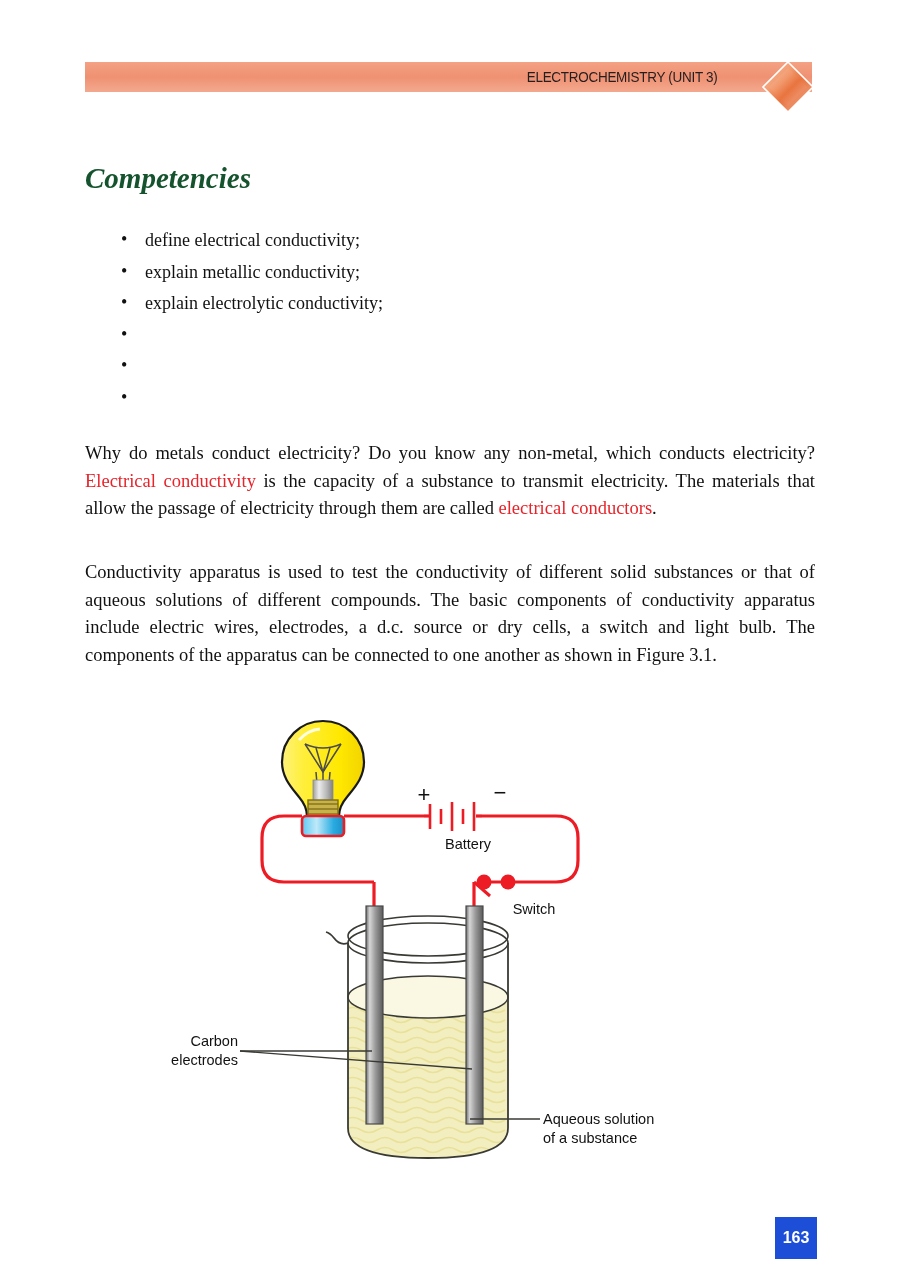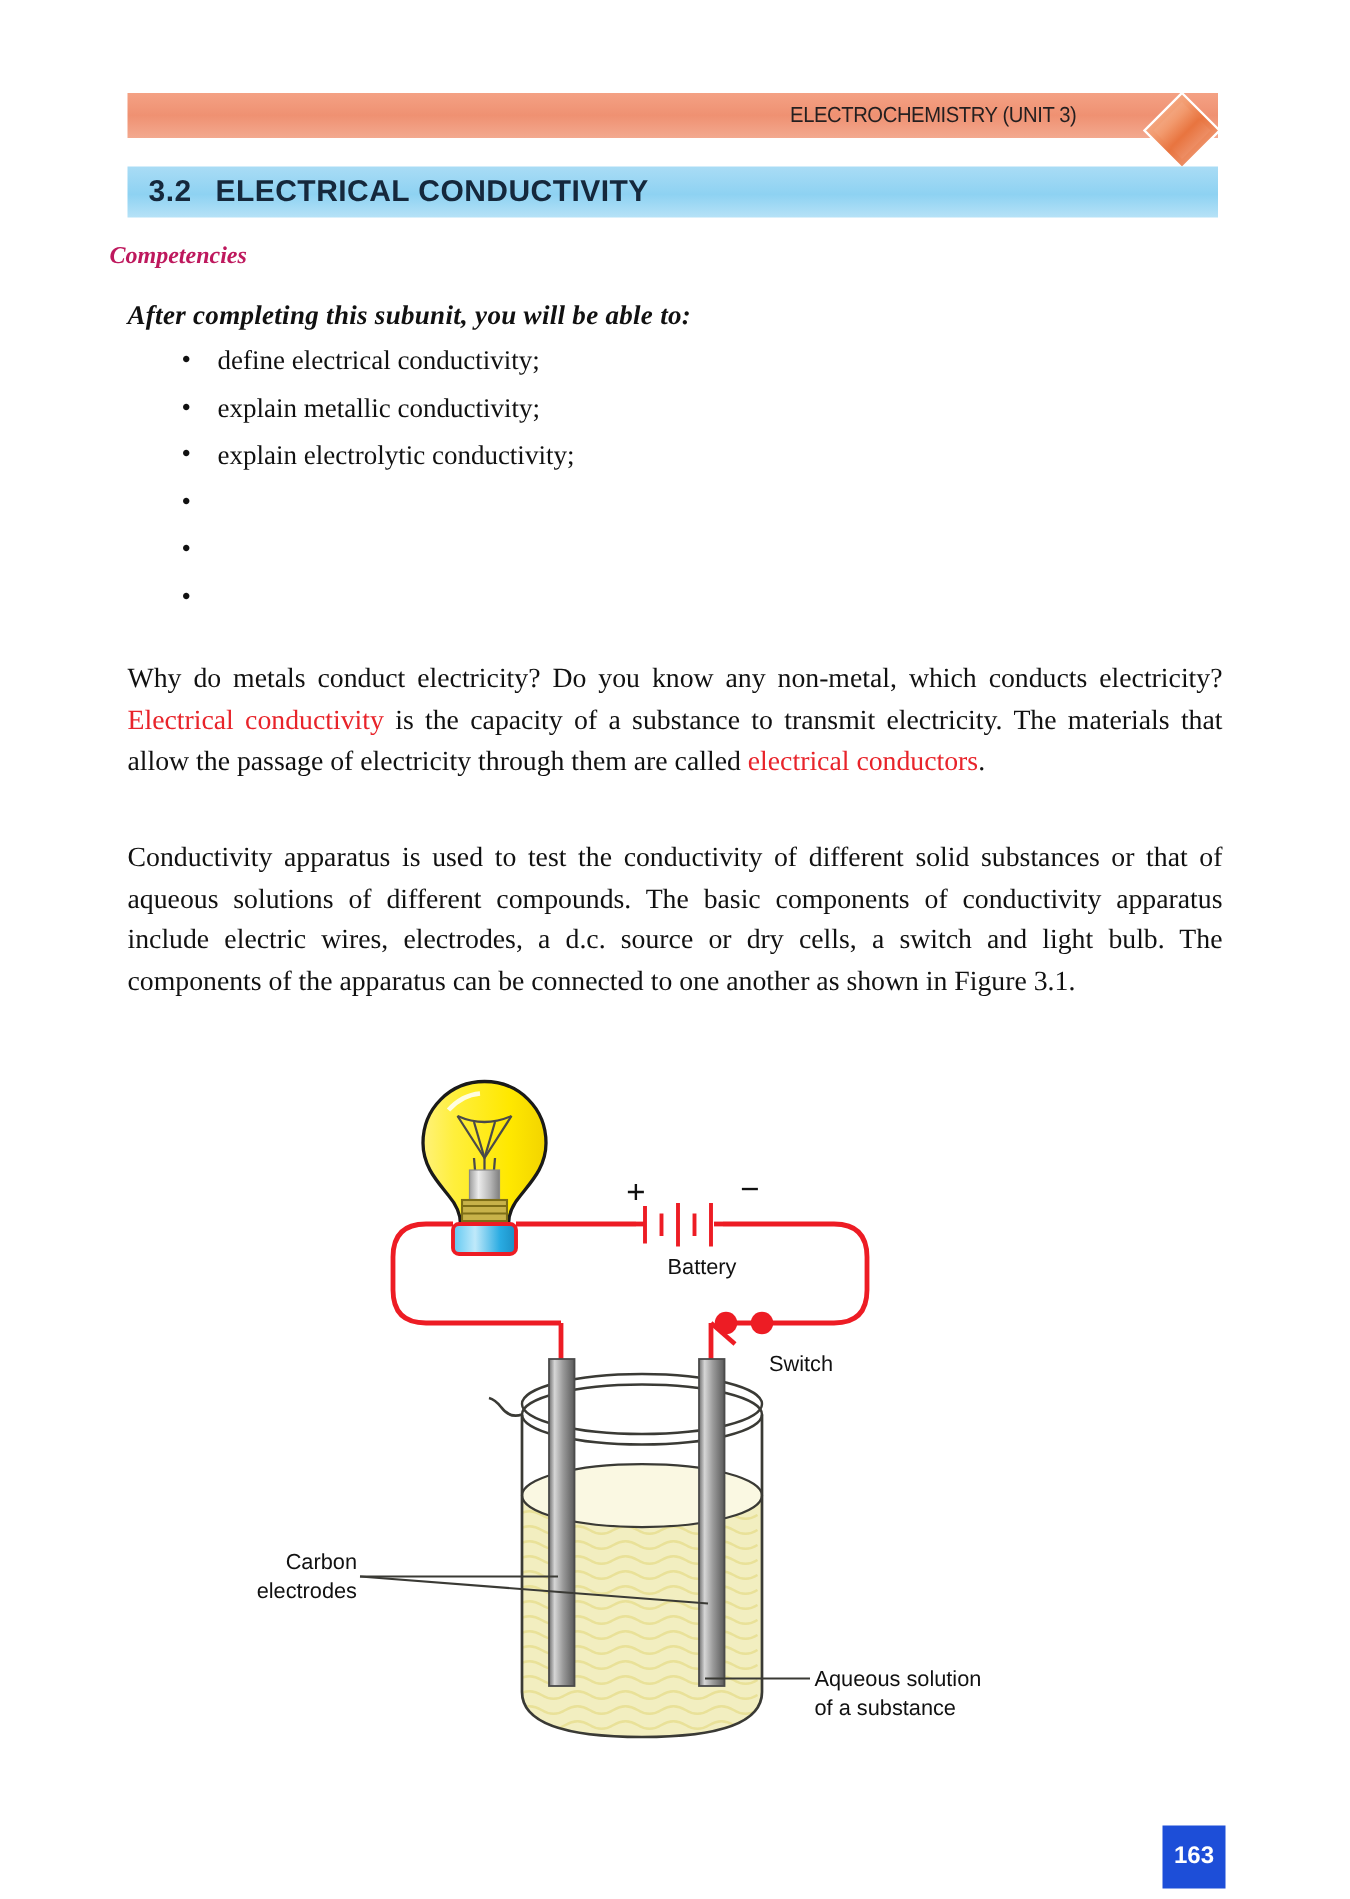--- a/index.html
+++ b/index.html
@@ -41,23 +41,23 @@
     position:absolute;left:14px;top:0;height:34px;
     display:flex;align-items:center;
     font-family:"Liberation Sans", sans-serif;
     font-weight:bold;font-size:20px;color:#15283c;
     letter-spacing:0.3px;
   }
   .sec-title .num{margin-right:16px;}
 
   
   .comp-head{
-    position:absolute;left:73px;top:162px;
+    position:absolute;left:85px;top:162px;
     font-family:"Liberation Serif", serif;
-    font-style:italic;font-weight:bold;font-size:16px;color:#be185d;
+    font-style:italic;font-weight:bold;font-size:29px;color:#14532d;
   }
   .comp-sub{
     position:absolute;left:85px;top:200px;width:730px;
     font-style:italic;font-weight:bold;font-size:18px;color:#111;
     letter-spacing:0.2px;
   }
   .comp-list{
     position:absolute;left:115px;top:231px;width:700px;
     margin:0;padding:0;list-style:none;
   }
@@ -111,29 +111,22 @@
           <stop offset="35%" stop-color="#f29a6e"></stop>
           <stop offset="55%" stop-color="#e8743f"></stop>
           <stop offset="100%" stop-color="#f4b096"></stop>
         </linearGradient>
       </defs>
       <polygon points="27,2 52,27 27,52 2,27" fill="url(#dg)" stroke="#ffffff" stroke-width="1.6"></polygon>
       <polygon points="27,8 46,27 27,46 8,27" fill="url(#dg)" opacity="0.85"></polygon>
     </svg>
   </div>
 
-  <div class="sec-bar">
-    <div class="sec-title">
-      <span class="num">3.2</span>
-      <span>ELECTRICAL  CONDUCTIVITY</span>
-    </div>
-  </div>
 
   <div class="comp-head">Competencies</div>
-  <div class="comp-sub">After completing this subunit, you will be able to:</div>
   <ul class="comp-list">
     <li>
       <span class="bul">•</span>
       <span>define electrical conductivity;</span>
     </li>
     <li>
       <span class="bul">•</span>
       <span>explain metallic conductivity;</span>
     </li>
     <li>

